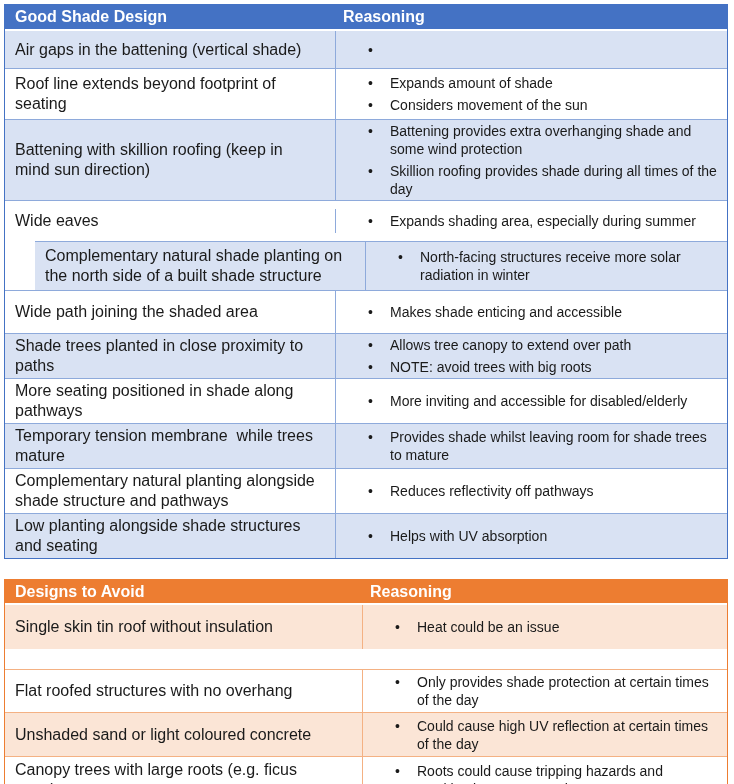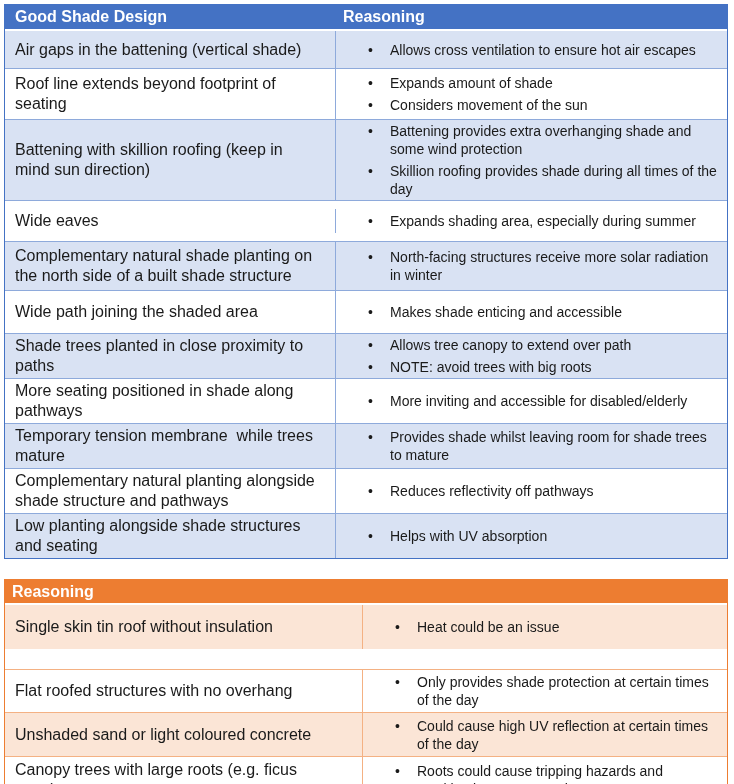--- a/index.html
+++ b/index.html
@@ -66,21 +66,20 @@
         <div class="hdr-c1">Good Shade Design</div>
         <div class="hdr-c2">Reasoning</div>
       </div>
       <div class="row alt" style="min-height: 37px;">
         <div class="c1">
           <div class="c1t">Air gaps in the battening (vertical shade)</div>
         </div>
         <div class="c2">
           <div class="bullet-line">
             <span class="bullet">•</span>
-            <span class="btxt">Allows cross ventilation to ensure hot air escapes</span>
           </div>
         </div>
       </div>
       <div class="row" style="min-height: 51px;">
         <div class="c1">
           <div class="c1t">Roof line extends beyond footprint of seating</div>
         </div>
         <div class="c2">
           <div class="bullet-line">
             <span class="bullet">•</span>
@@ -111,21 +110,21 @@
         <div class="c1">
           <div class="c1t">Wide eaves</div>
         </div>
         <div class="c2">
           <div class="bullet-line">
             <span class="bullet">•</span>
             <span class="btxt">Expands shading area, especially during summer</span>
           </div>
         </div>
       </div>
-      <div class="row alt" style="min-height: 49px;">
+      <div class="row alt" style="min-height: 49px; margin-left: 30px;">
         <div class="c1">
           <div class="c1t">Complementary natural shade planting on the north side of a built shade structure</div>
         </div>
         <div class="c2">
           <div class="bullet-line">
             <span class="bullet">•</span>
             <span class="btxt">North-facing structures receive more solar radiation in winter</span>
           </div>
         </div>
       </div>
@@ -195,20 +194,21 @@
         <div class="c2">
           <div class="bullet-line">
             <span class="bullet">•</span>
             <span class="btxt">Helps with UV absorption</span>
           </div>
         </div>
       </div>
     </section>
   <section class="tbl" style="--hdr: #ED7D31; --outer: #ED7D31; --inner: #F4B183; --alt: #FBE5D6; --c1w: 358px;">
       <div class="tbl-header" style="min-height: 25px;">
+        <div class="hdr-c1">Designs to Avoid</div>
         <div class="hdr-c2">Reasoning</div>
       </div>
       <div class="row alt" style="min-height: 44px;">
         <div class="c1">
           <div class="c1t">Single skin tin roof without insulation</div>
         </div>
         <div class="c2">
           <div class="bullet-line">
             <span class="bullet">•</span>
             <span class="btxt">Heat could be an issue</span>

